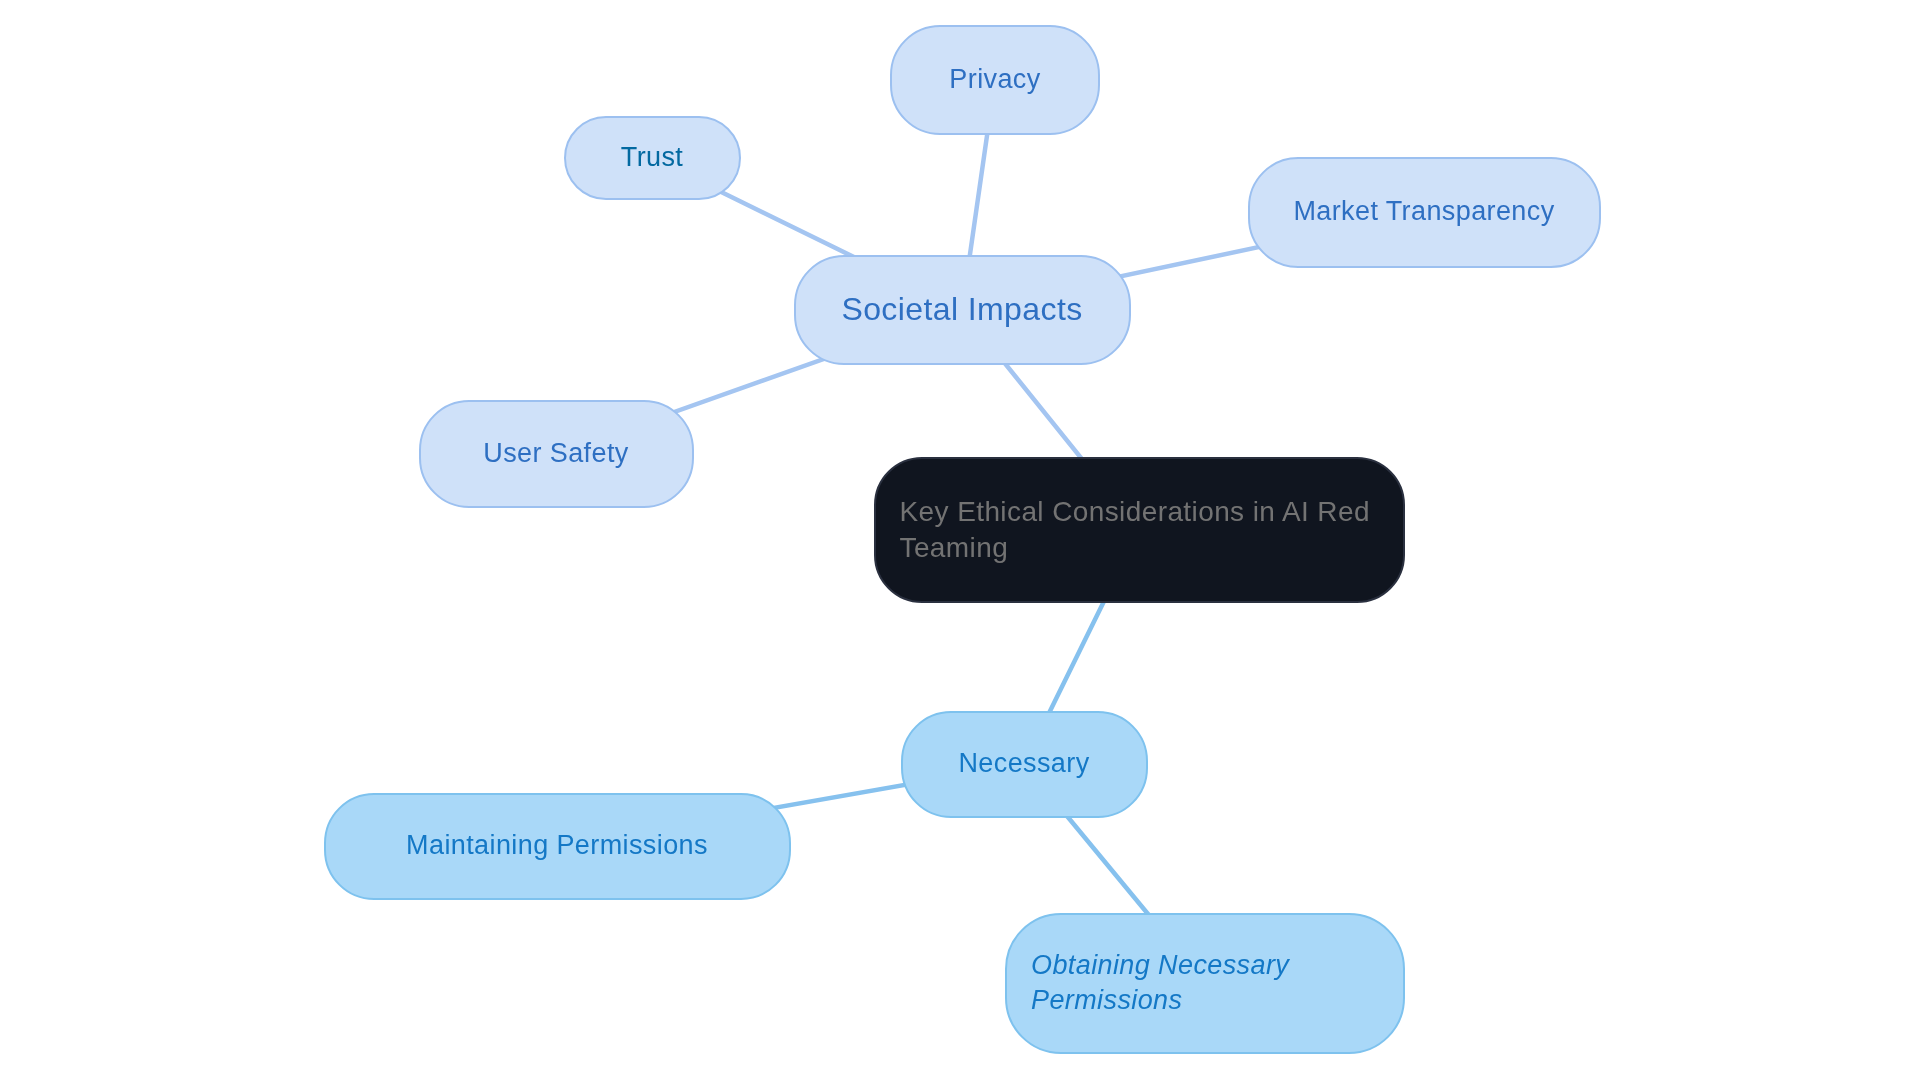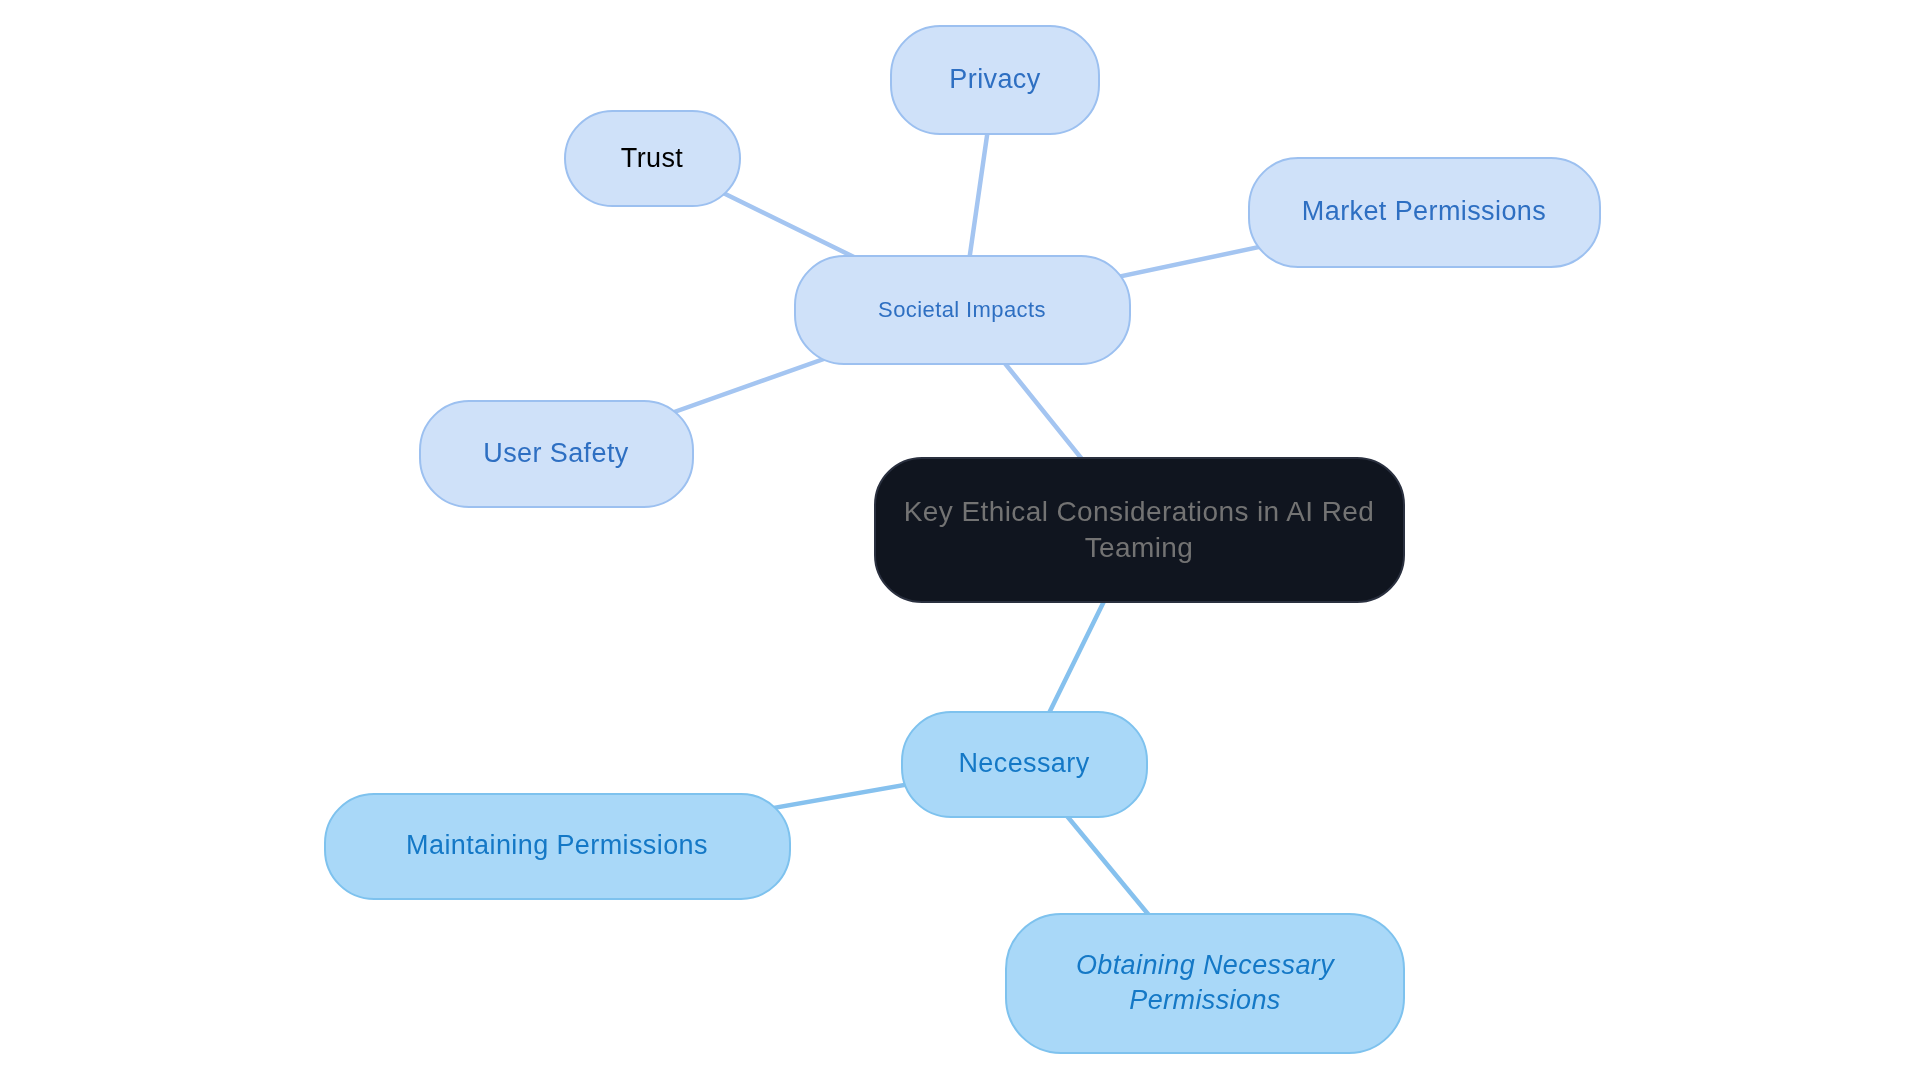--- a/index.html
+++ b/index.html
@@ -29,21 +29,20 @@
     top: 0;
     width: 1920px;
     height: 1083px;
   }
   .node {
     position: absolute;
     box-sizing: border-box;
     display: flex;
     align-items: center;
     justify-content: center;
-    text-align: center;
     border-style: solid;
     border-width: 2px;
     line-height: 1.3;
     letter-spacing: 0.4px;
     padding: 4px 24px;
   }
   .node span {
     display: block;
   }
 </style>
@@ -58,31 +57,31 @@
       <line x1="962" y1="310" x2="556" y2="454" stroke="#a4c5f1" stroke-width="4.5" stroke-linecap="round"></line>
       <line x1="1139" y1="530" x2="962" y2="310" stroke="#a4c5f1" stroke-width="4.5" stroke-linecap="round"></line>
       <line x1="1139" y1="530" x2="1024" y2="764" stroke="#86c1ee" stroke-width="4.5" stroke-linecap="round"></line>
       <line x1="1024" y1="764" x2="557" y2="846" stroke="#86c1ee" stroke-width="4.5" stroke-linecap="round"></line>
       <line x1="1024" y1="764" x2="1205" y2="983" stroke="#86c1ee" stroke-width="4.5" stroke-linecap="round"></line>
     </svg>
   <div id="nodes">
       <div class="node" style="left: 873.5px; top: 457px; width: 531px; height: 146px; background: rgb(16, 21, 31); border-color: rgb(42, 48, 63); color: #737373; font-size: 28px; border-radius: 48px;">
         <span>Key Ethical Considerations in AI Red Teaming</span>
       </div>
-      <div class="node" style="left: 793.5px; top: 255px; width: 337px; height: 110px; background: rgb(207, 225, 249); border-color: rgb(156, 192, 240); color: rgb(46, 111, 194); font-size: 22px; border-radius: 50px;">
+      <div class="node" style="left: 793.5px; top: 255px; width: 337px; height: 110px; background: rgb(207, 225, 249); border-color: rgb(156, 192, 240); color: rgb(46, 111, 194); font-size: 32px; border-radius: 50px;">
         <span>Societal Impacts</span>
       </div>
       <div class="node" style="left: 890px; top: 25px; width: 210px; height: 110px; background: rgb(207, 225, 249); border-color: rgb(156, 192, 240); color: rgb(46, 111, 194); font-size: 27px; border-radius: 50px;">
         <span>Privacy</span>
       </div>
-      <div class="node" style="left: 563.5px; top: 110px; width: 177px; height: 97px; background: rgb(207, 225, 249); border-color: rgb(156, 192, 240); color: #000000; font-size: 27px; border-radius: 50px;">
+      <div class="node" style="left: 563.5px; top: 116px; width: 177px; height: 84px; background: rgb(207, 225, 249); border-color: rgb(156, 192, 240); color: #0369a1; font-size: 27px; border-radius: 50px;">
         <span>Trust</span>
       </div>
       <div class="node" style="left: 1247.5px; top: 156.5px; width: 353px; height: 111px; background: rgb(207, 225, 249); border-color: rgb(156, 192, 240); color: rgb(46, 111, 194); font-size: 27px; border-radius: 50px;">
-        <span>Market Permissions</span>
+        <span>Market Transparency</span>
       </div>
       <div class="node" style="left: 418.5px; top: 400px; width: 275px; height: 108px; background: rgb(207, 225, 249); border-color: rgb(156, 192, 240); color: rgb(46, 111, 194); font-size: 27px; border-radius: 50px;">
         <span>User Safety</span>
       </div>
       <div class="node" style="left: 900.5px; top: 710.5px; width: 247px; height: 107px; background: rgb(169, 216, 248); border-color: rgb(126, 194, 238); color: rgb(20, 120, 198); font-size: 27px; border-radius: 50px;">
         <span>Necessary</span>
       </div>
       <div class="node" style="left: 323.5px; top: 792.5px; width: 467px; height: 107px; background: rgb(169, 216, 248); border-color: rgb(126, 194, 238); color: rgb(20, 120, 198); font-size: 27px; border-radius: 50px;">
         <span>Maintaining Permissions</span>
       </div>

